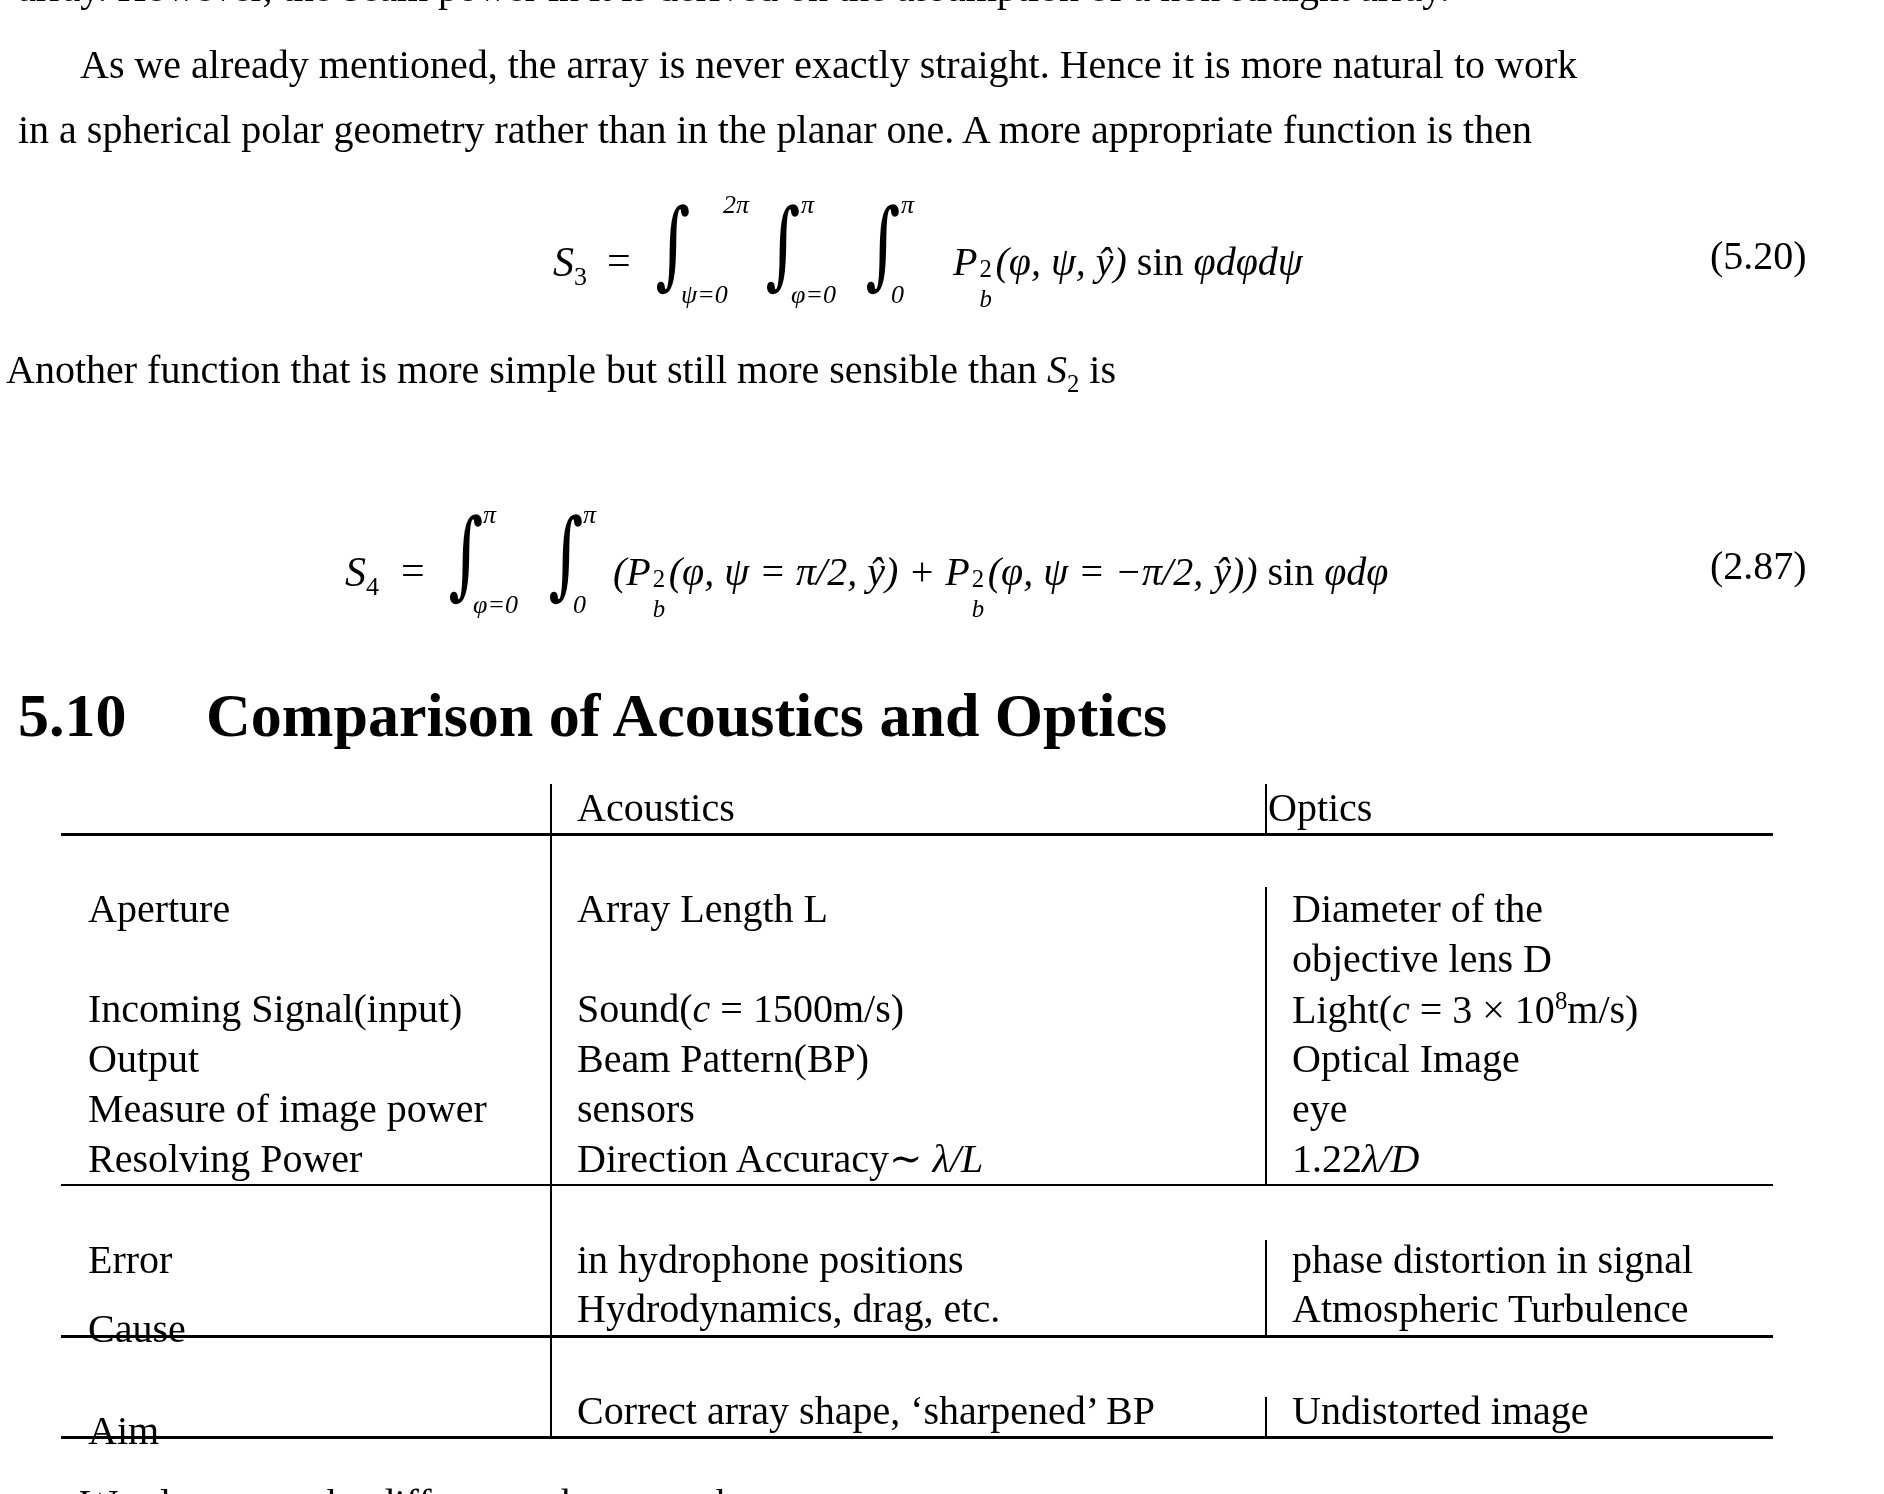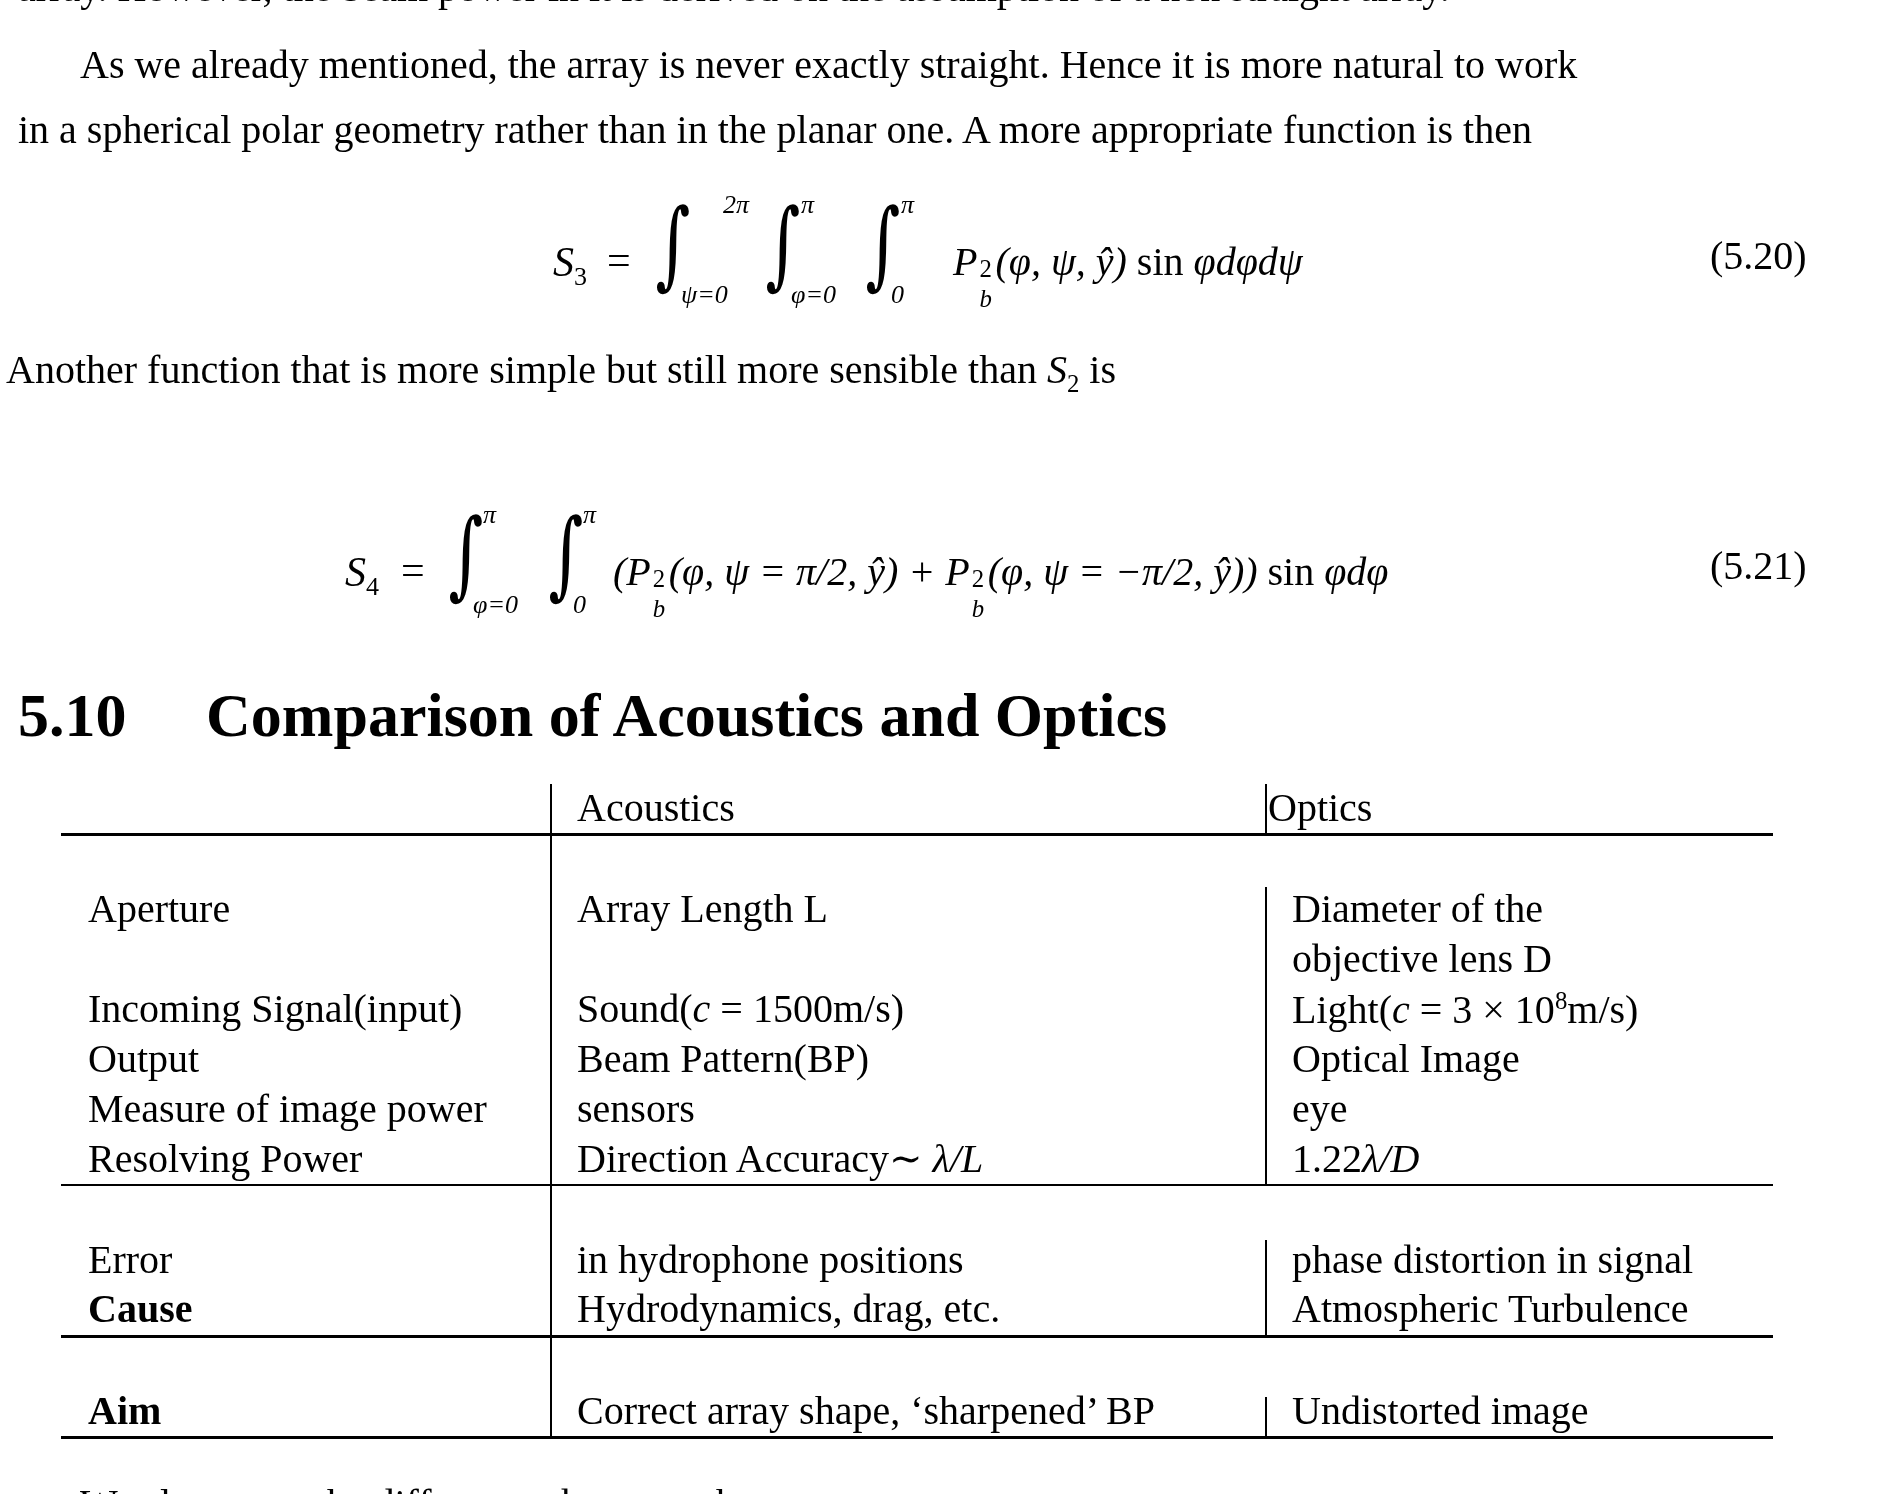--- a/index.html
+++ b/index.html
@@ -13,21 +13,21 @@
   .math { font-family: "Liberation Serif", "DejaVu Serif", serif; font-style: italic; }
   .rm { font-style: normal; }
   .eqno { font-family: "Liberation Serif", serif; font-size: 40px; line-height: 1; }
   .heading { font-family: "Liberation Serif", "DejaVu Serif", serif; font-weight: bold; font-size: 62px; line-height: 1; }
   .cell { font-family: "Liberation Serif", "DejaVu Serif", serif; font-size: 40px; line-height: 1; }
   .rule { position: absolute; background: #000; }
   .vline { position: absolute; width: 2px; background: #000; }
   .int { font-size: 96px; font-family: "DejaVu Serif", serif; font-style: normal; line-height: 1; display: inline-block; transform: scaleX(0.7); }
   .limits { position: absolute; font-size: 26px; font-style: italic; font-family: "Liberation Serif", serif; }
   sup, sub { font-size: 0.62em; }
-  .bold { font-weight: bold; }
+  .bold { font-weight: normal; margin-top: 20px; }
   .ital { }
 </style>
 </head>
 <body>
 
 <div class="abs txt" style="left:18px; top:-32px;">array. However, the beam power in it is derived on the assumption of a non straight array.</div>
 
 <div class="abs txt" style="left:80px; top:45px; width:1732px;">As we already mentioned, the array is never exactly straight. Hence it is more natural to work</div>
 <div class="abs txt" style="left:18px; top:110px;">in a spherical polar geometry rather than in the planar one. A more appropriate function is then</div>
 
@@ -53,21 +53,21 @@
   <span class="abs math" style="left:0; top:42px; font-size:42px;"><span>S</span><sub class="rm">4</sub></span>
   <span class="abs math rm" style="left:56px; top:40px; font-size:42px;">=</span>
   <span class="abs int" style="left:96px; top:0px;">∫</span>
   <span class="limits" style="left:138px; top:-6px;">π</span>
   <span class="limits" style="left:128px; top:84px;">φ=0</span>
   <span class="abs int" style="left:196px; top:0px;">∫</span>
   <span class="limits" style="left:238px; top:-6px;">π</span>
   <span class="limits rm" style="left:228px; top:84px;">0</span>
   <span class="abs math" style="left:268px; top:42px; font-size:40px;"><span>(P</span><span style="position:relative; display:inline-block; width:18px;"><sup class="rm" style="position:absolute; top:-20px; left:2px;">2</sup><sub style="position:absolute; top:10px; left:2px;">b</sub></span><span>(φ, ψ = π/2, ŷ) + P</span><span style="position:relative; display:inline-block; width:18px;"><sup class="rm" style="position:absolute; top:-20px; left:2px;">2</sup><sub style="position:absolute; top:10px; left:2px;">b</sub></span><span>(φ, ψ = −π/2, ŷ))</span> <span class="rm">sin</span> <span>φdφ</span></span>
 </div>
-<div class="abs eqno" style="left:1710px; top:546px;">(5.21)</div>
+<div class="abs eqno" style="left:1710px; top:546px;">(2.87)</div>
 
 <div class="abs heading" style="left:18px; top:684px;">5.10</div>
 <div class="abs heading" style="left:206px; top:684px;">Comparison of Acoustics and Optics</div>
 
 <div>
 
   <div class="abs cell" style="left:577px; top:788px;">Acoustics</div>
   <div class="abs cell" style="left:1268px; top:788px;">Optics</div>
   <div class="vline" style="left:550px; top:784px; height:50px;"></div>
   <div class="vline" style="left:1265px; top:784px; height:50px;"></div>

